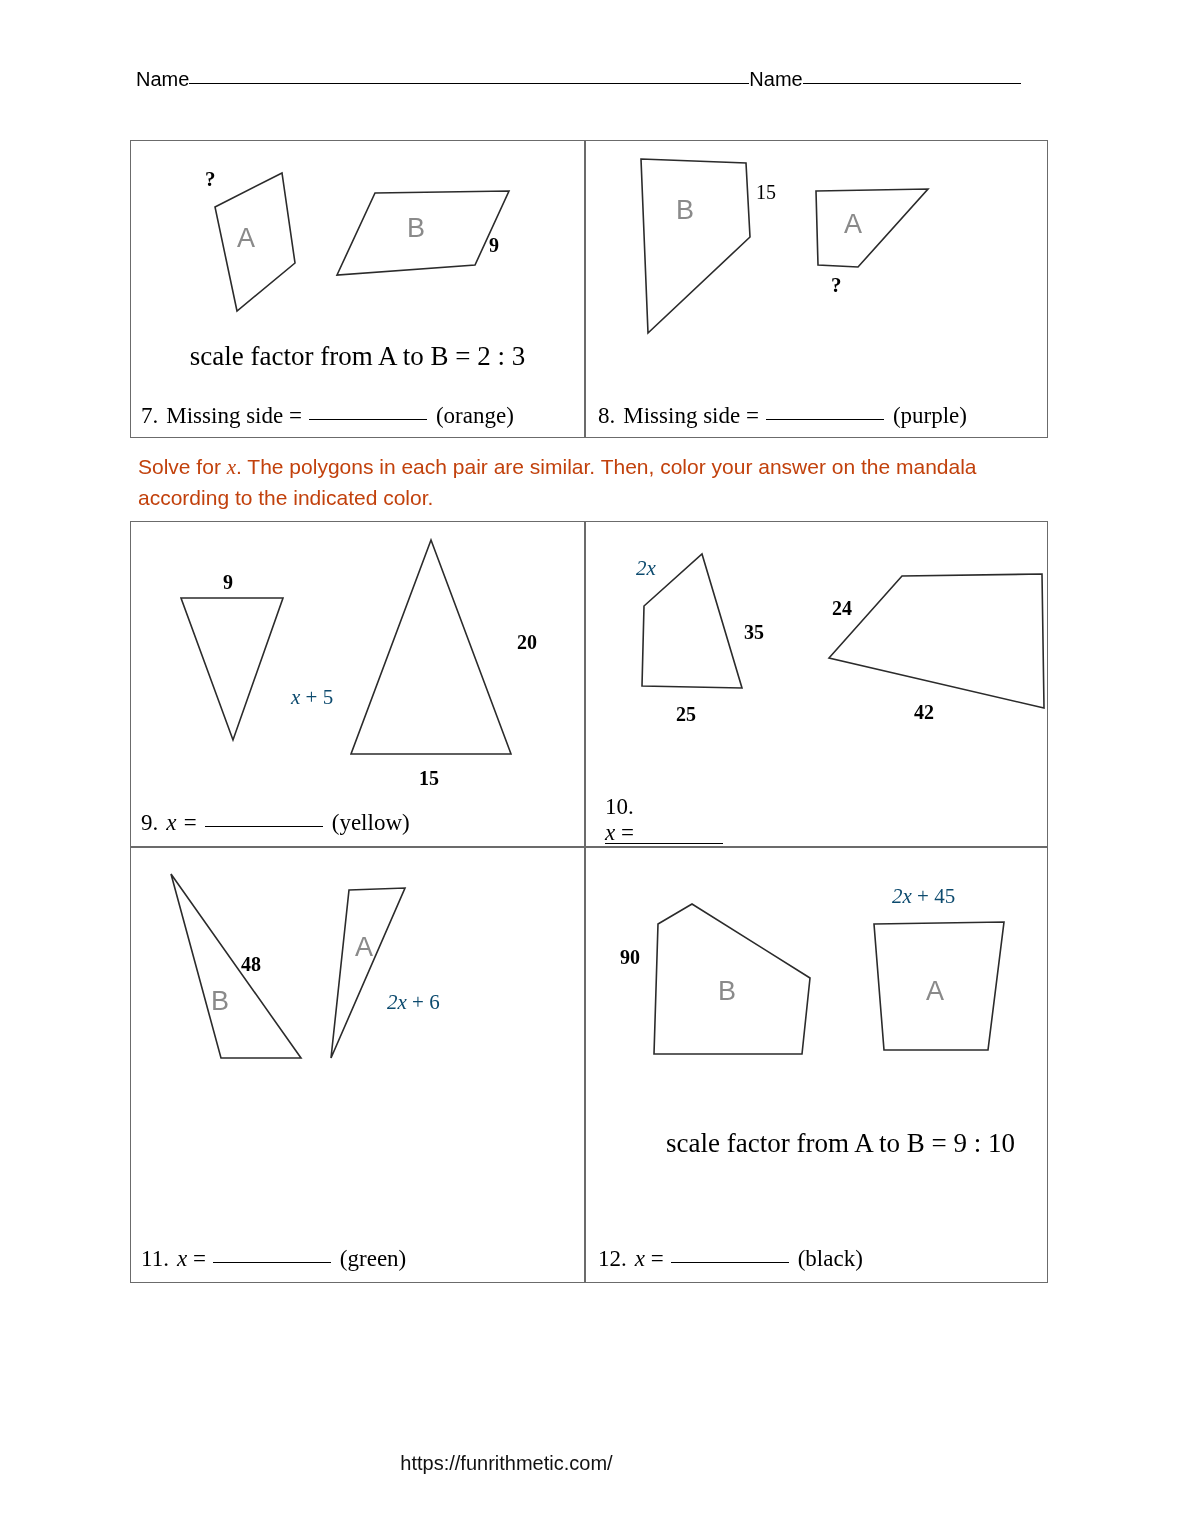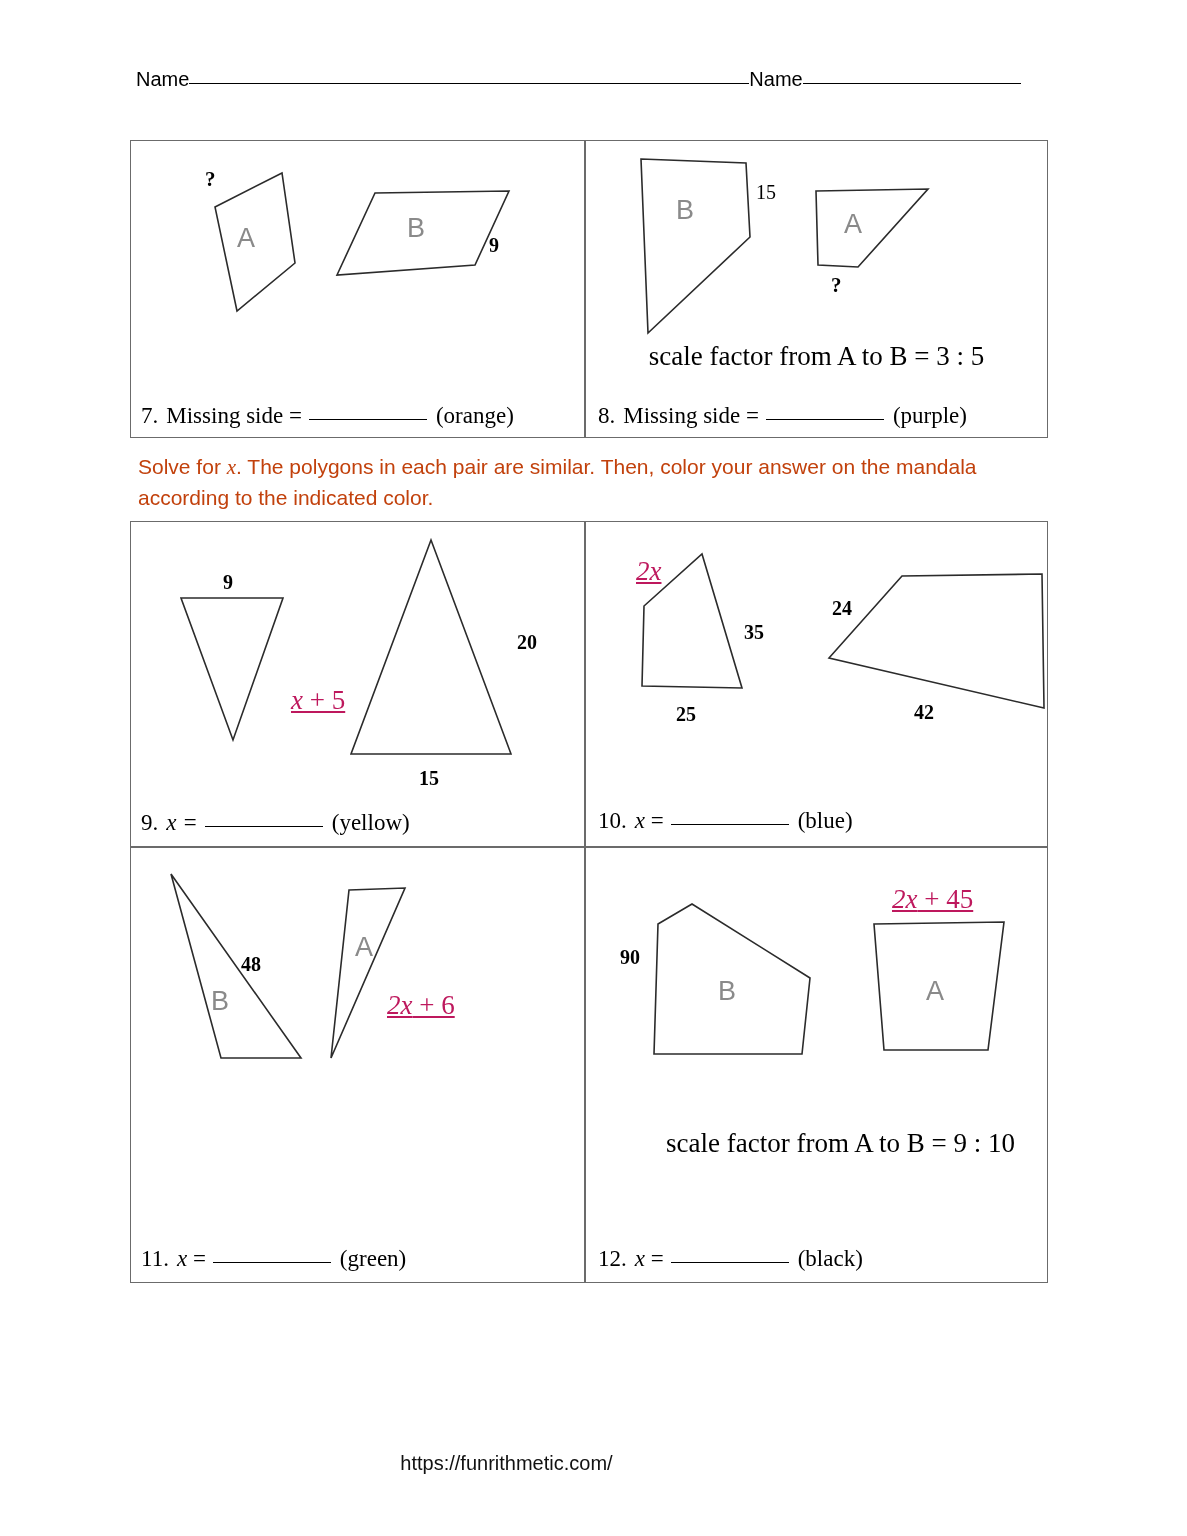--- a/index.html
+++ b/index.html
@@ -78,25 +78,24 @@
     position: absolute;
     font-family: "Liberation Serif", serif;
     font-weight: bold;
     font-size: 21px;
     color: #000;
     line-height: 1;
   }
   .exprlabel {
     position: absolute;
     font-family: "Liberation Serif", serif;
-    font-size: 27px;
-    color: #be185d;
+    font-size: 21px;
+    color: #0c4a6e;
     line-height: 1;
     white-space: nowrap;
-    text-decoration: underline;
   }
   .exprlabel i, .numlabel i { font-style: italic; }
 
   
   .scalefactor {
     position: absolute;
     font-family: "Liberation Serif", serif;
     font-size: 27px;
     color: #000;
     white-space: nowrap;
@@ -168,20 +167,21 @@
       <svg width="350" height="160" viewBox="0 0 350 160" aria-hidden="true">
         <polygon class="poly" points="36,54 103,20 116,110 58,158"></polygon>
         <polygon class="poly" points="158,122 196,40 330,38 296,112"></polygon>
       </svg>
       <span class="slabel" style="left:58px; top:72px;">A</span>
       <span class="slabel" style="left:228px; top:62px;">B</span>
       <span class="qlabel" style="left:26px; top:16px;">?</span>
       <span class="numlabel" style="left:310px; top:82px; font-weight:bold;">9</span>
     </div>
 
+    <div class="scalefactor" style="left:0; top:200px; width:453px;">scale factor from A to B = 2 : 3</div>
 
     <div class="answer" style="left:10px; top:262px;">
       <span class="qnum">7.</span>
       <span>Missing side =</span>
       <span class="blank"></span>
       <span class="colorword">(orange)</span>
     </div>
   </div>
 
   <div class="cell" style="left:455px; top:0; width:461px; height:295px;">
@@ -190,21 +190,20 @@
       <svg width="380" height="190" viewBox="0 0 380 190" aria-hidden="true">
         <polygon class="poly" points="15,12 120,16 124,90 22,186"></polygon>
         <polygon class="poly" points="190,44 302,42 232,120 192,118"></polygon>
       </svg>
       <span class="slabel" style="left:50px; top:50px;">B</span>
       <span class="slabel" style="left:218px; top:64px;">A</span>
       <span class="numlabel" style="left:130px; top:35px;">15</span>
       <span class="qlabel" style="left:205px; top:128px;">?</span>
     </div>
 
-    <div class="scalefactor" style="left:0; top:200px; width:461px;">scale factor from A to B = 3 : 5</div>
 
     <div class="answer" style="left:12px; top:262px;">
       <span class="qnum">8.</span>
       <span>Missing side =</span>
       <span class="blank"></span>
       <span class="colorword">(purple)</span>
     </div>
   </div>
 </div>
 
@@ -244,21 +243,21 @@
         <polygon class="poly" points="30,70 88,18 128,152 28,150"></polygon>
         <polygon class="poly" points="215,122 288,40 428,38 430,172"></polygon>
       </svg>
       <span class="exprlabel" style="left:22px; top:22px;"><i>2x</i></span>
       <span class="numlabel" style="left:130px; top:86px; font-weight:bold;">35</span>
       <span class="numlabel" style="left:62px; top:168px; font-weight:bold;">25</span>
       <span class="numlabel" style="left:218px; top:62px; font-weight:bold;">24</span>
       <span class="numlabel" style="left:300px; top:166px; font-weight:bold;">42</span>
     </div>
 
-    <div class="answer" style="left:12px; top:286px;">
+    <div class="answer" style="left:12px; top:272px;flex-direction:column;">
       <span class="qnum">10.</span>
       <span><i>x</i> =</span>
       <span class="blank"></span>
       <span class="colorword">(blue)</span>
     </div>
   </div>
 
   <div class="cell" style="left:0; top:326px; width:453px; height:434px;">
 
     <div class="figwrap" style="left:22px; top:14px;">

